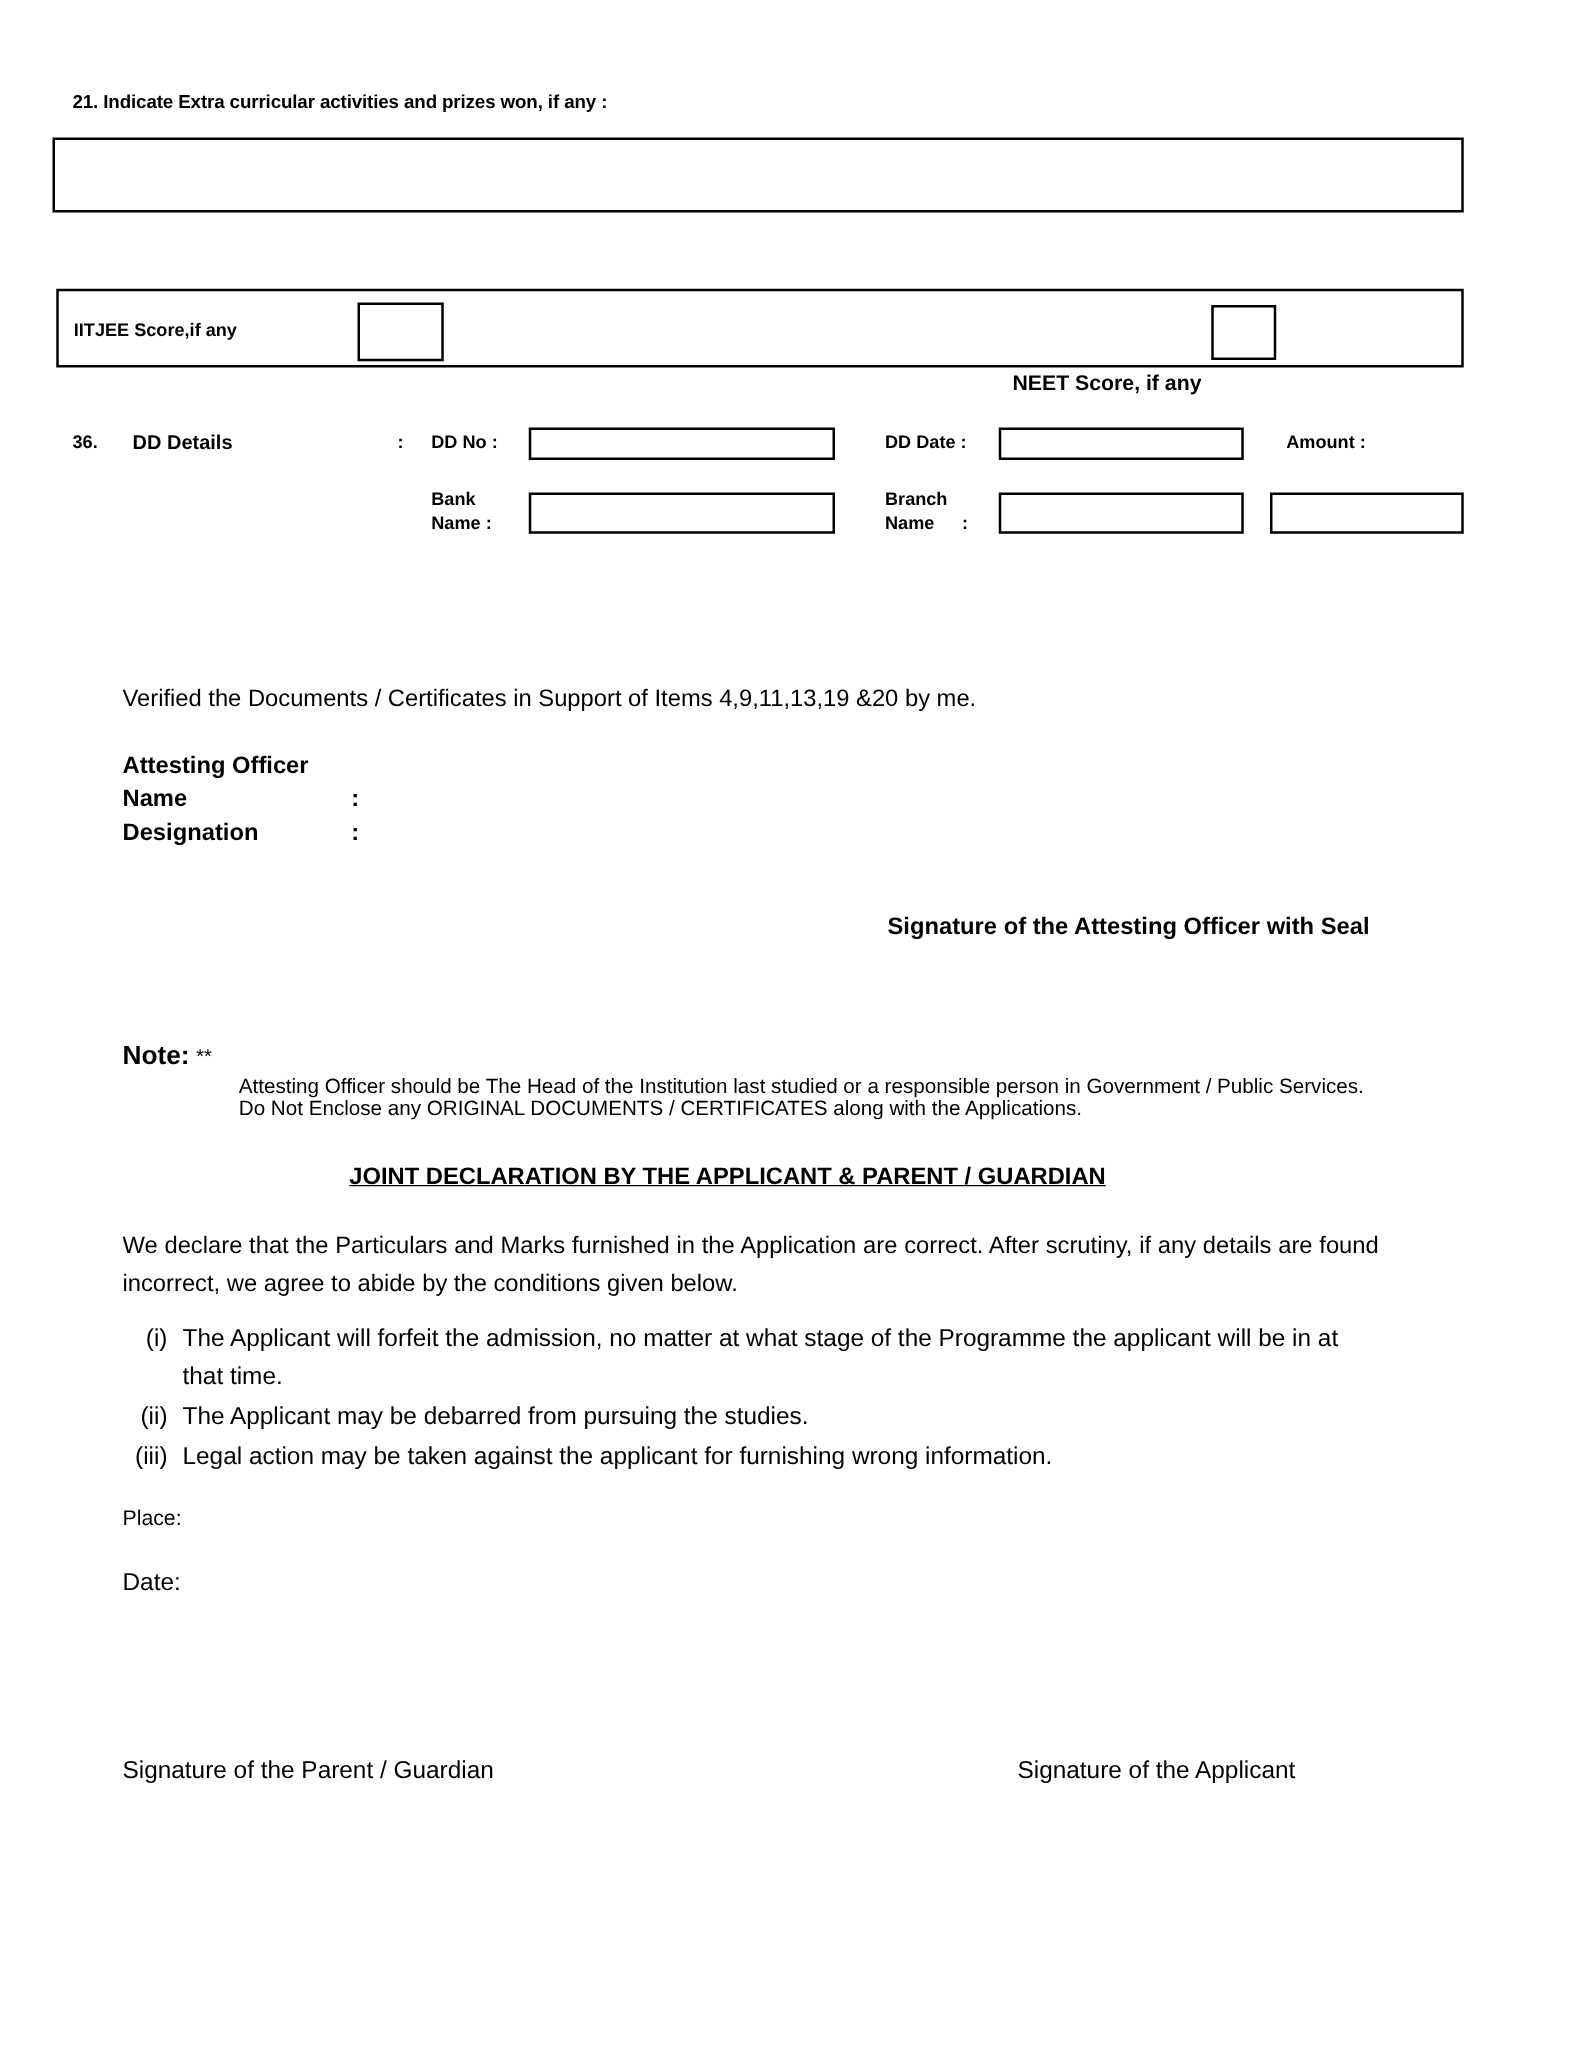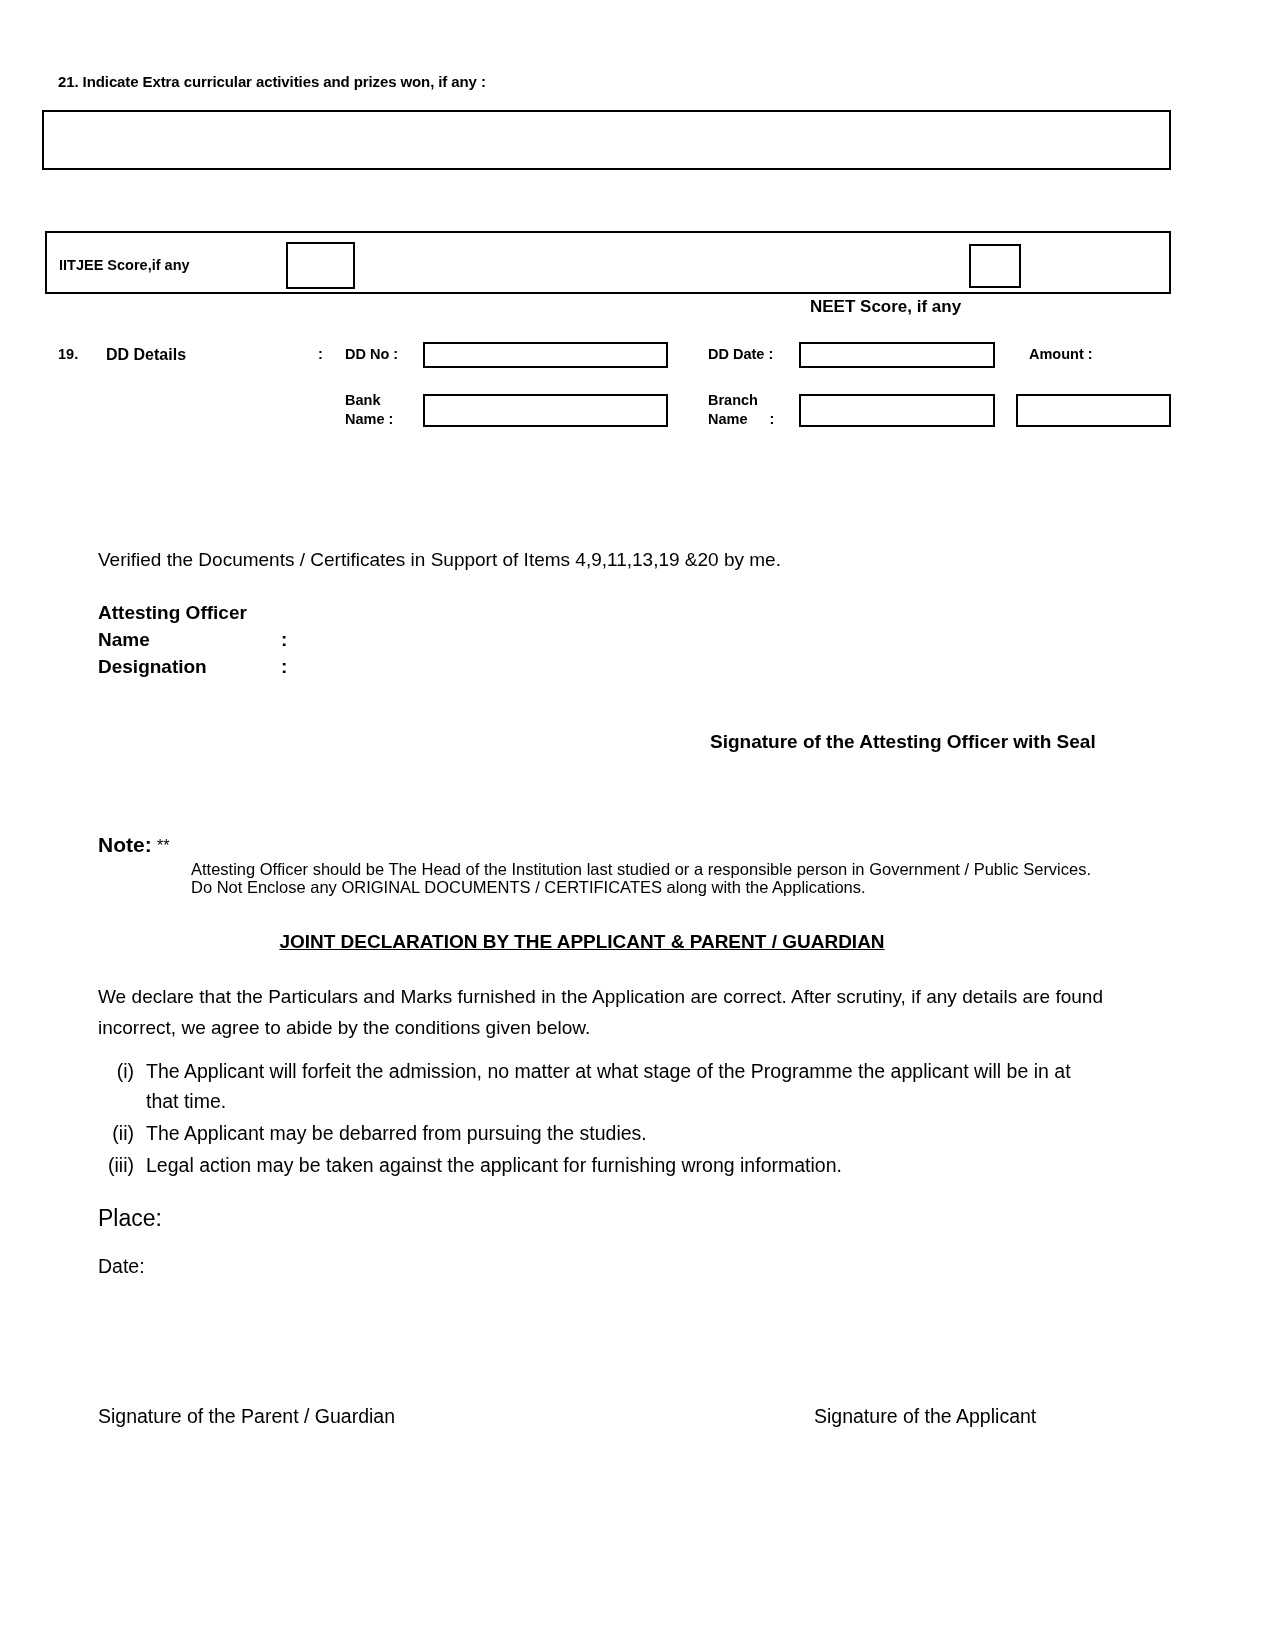--- a/index.html
+++ b/index.html
@@ -331,21 +331,21 @@
     text-align: right;
     padding-right: 12px;
     box-sizing: border-box;
   }
   .decl-item .txt { flex: 1 1 auto; }
 
   .place-line {
     position: absolute;
     left: 98px;
     top: 1205px;
-    font-size: 23px;
+    font-size: 17px;
     text-align: center;
   }
   .date-line {
     position: absolute;
     left: 98px;
     top: 1255px;
     font-size: 19.5px;
   }
   .sig-parent {
     position: absolute;
@@ -369,21 +369,21 @@
 
   <div class="q21-label">21. Indicate Extra curricular activities and prizes won, if any :</div>
   <div class="q21-box"></div>
 
   <div class="score-band"></div>
   <div class="score-label-iit">IITJEE Score,if any</div>
   <div class="score-box-iit"></div>
   <div class="score-label-neet">NEET Score, if any</div>
   <div class="score-box-neet"></div>
 
-  <div class="dd-num">19.</div>
+  <div class="dd-num">36.</div>
   <div class="dd-title">DD Details</div>
   <div class="dd-colon">:</div>
 
   <div class="lbl-ddno">DD No :</div>
   <div class="in-ddno"></div>
 
   <div class="lbl-dddate">DD Date :</div>
   <div class="in-dddate"></div>
 
   <div class="lbl-amount">Amount :</div>

